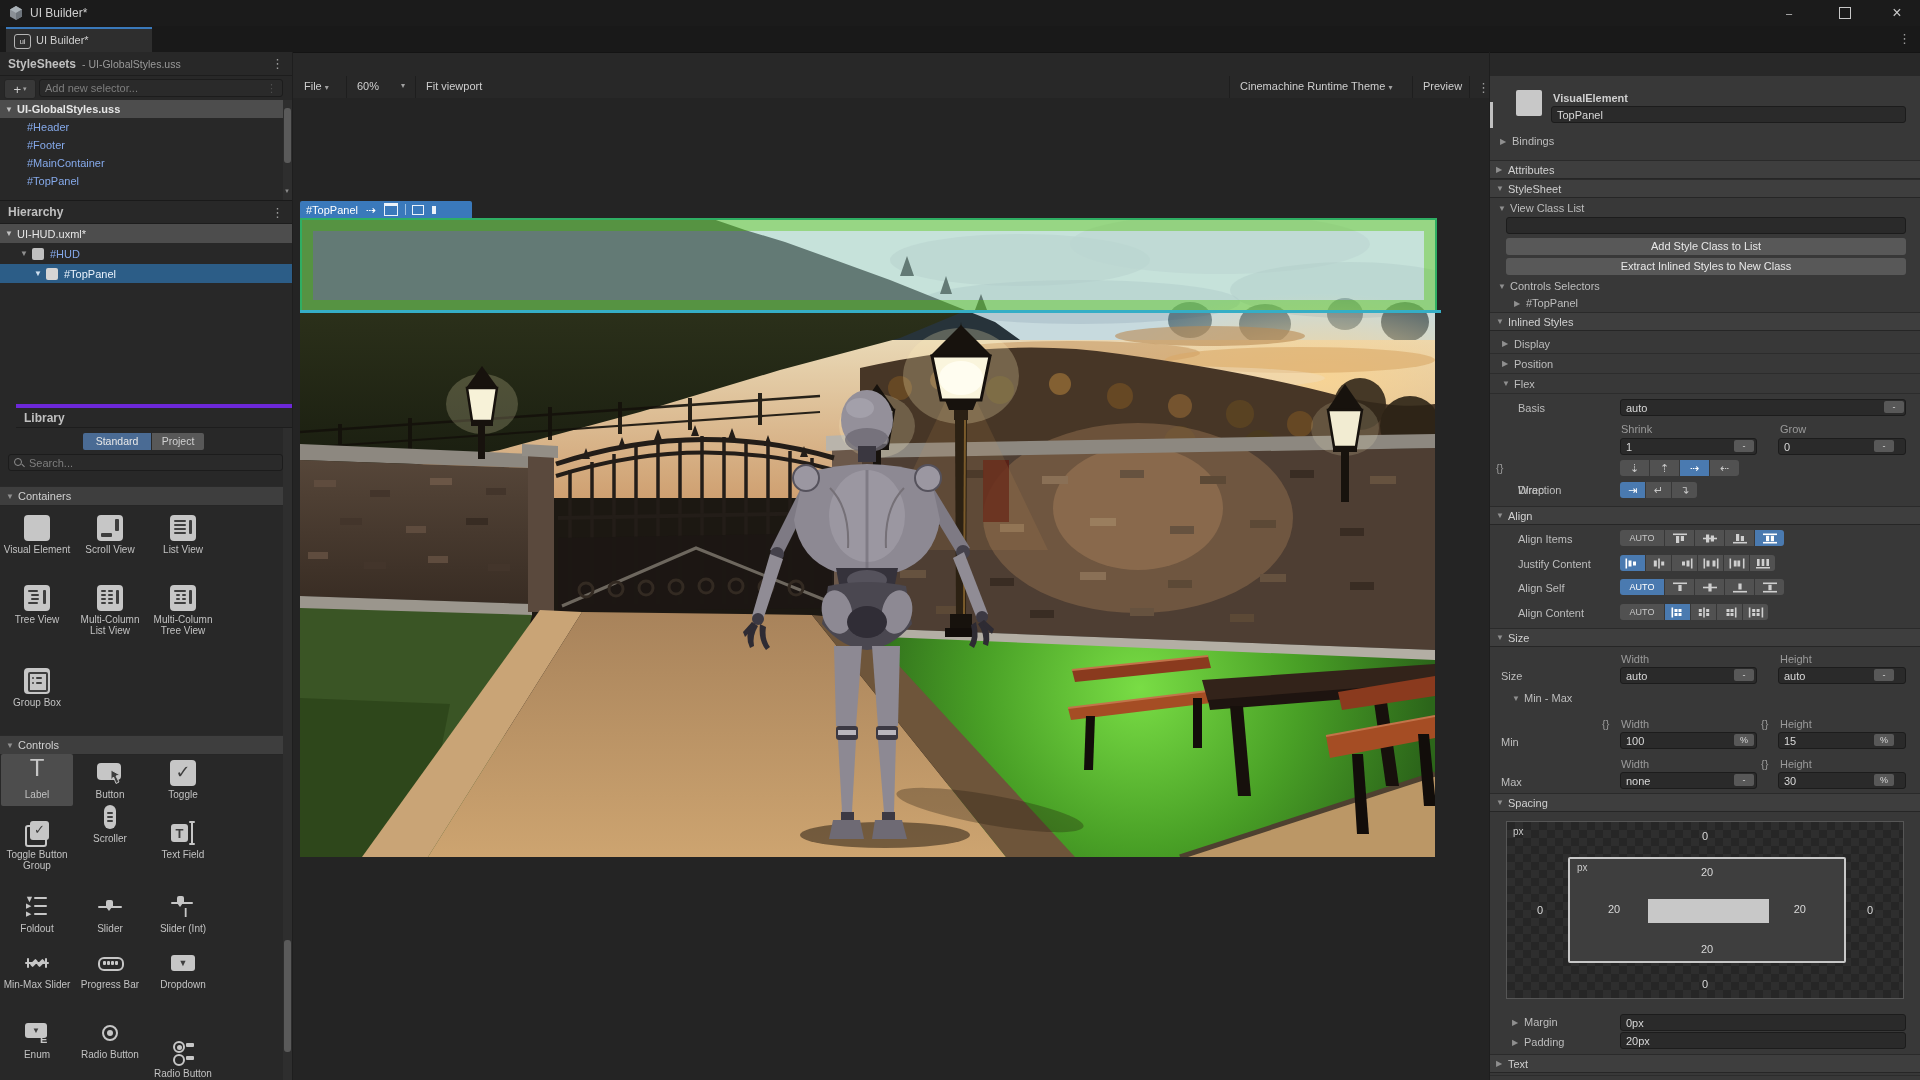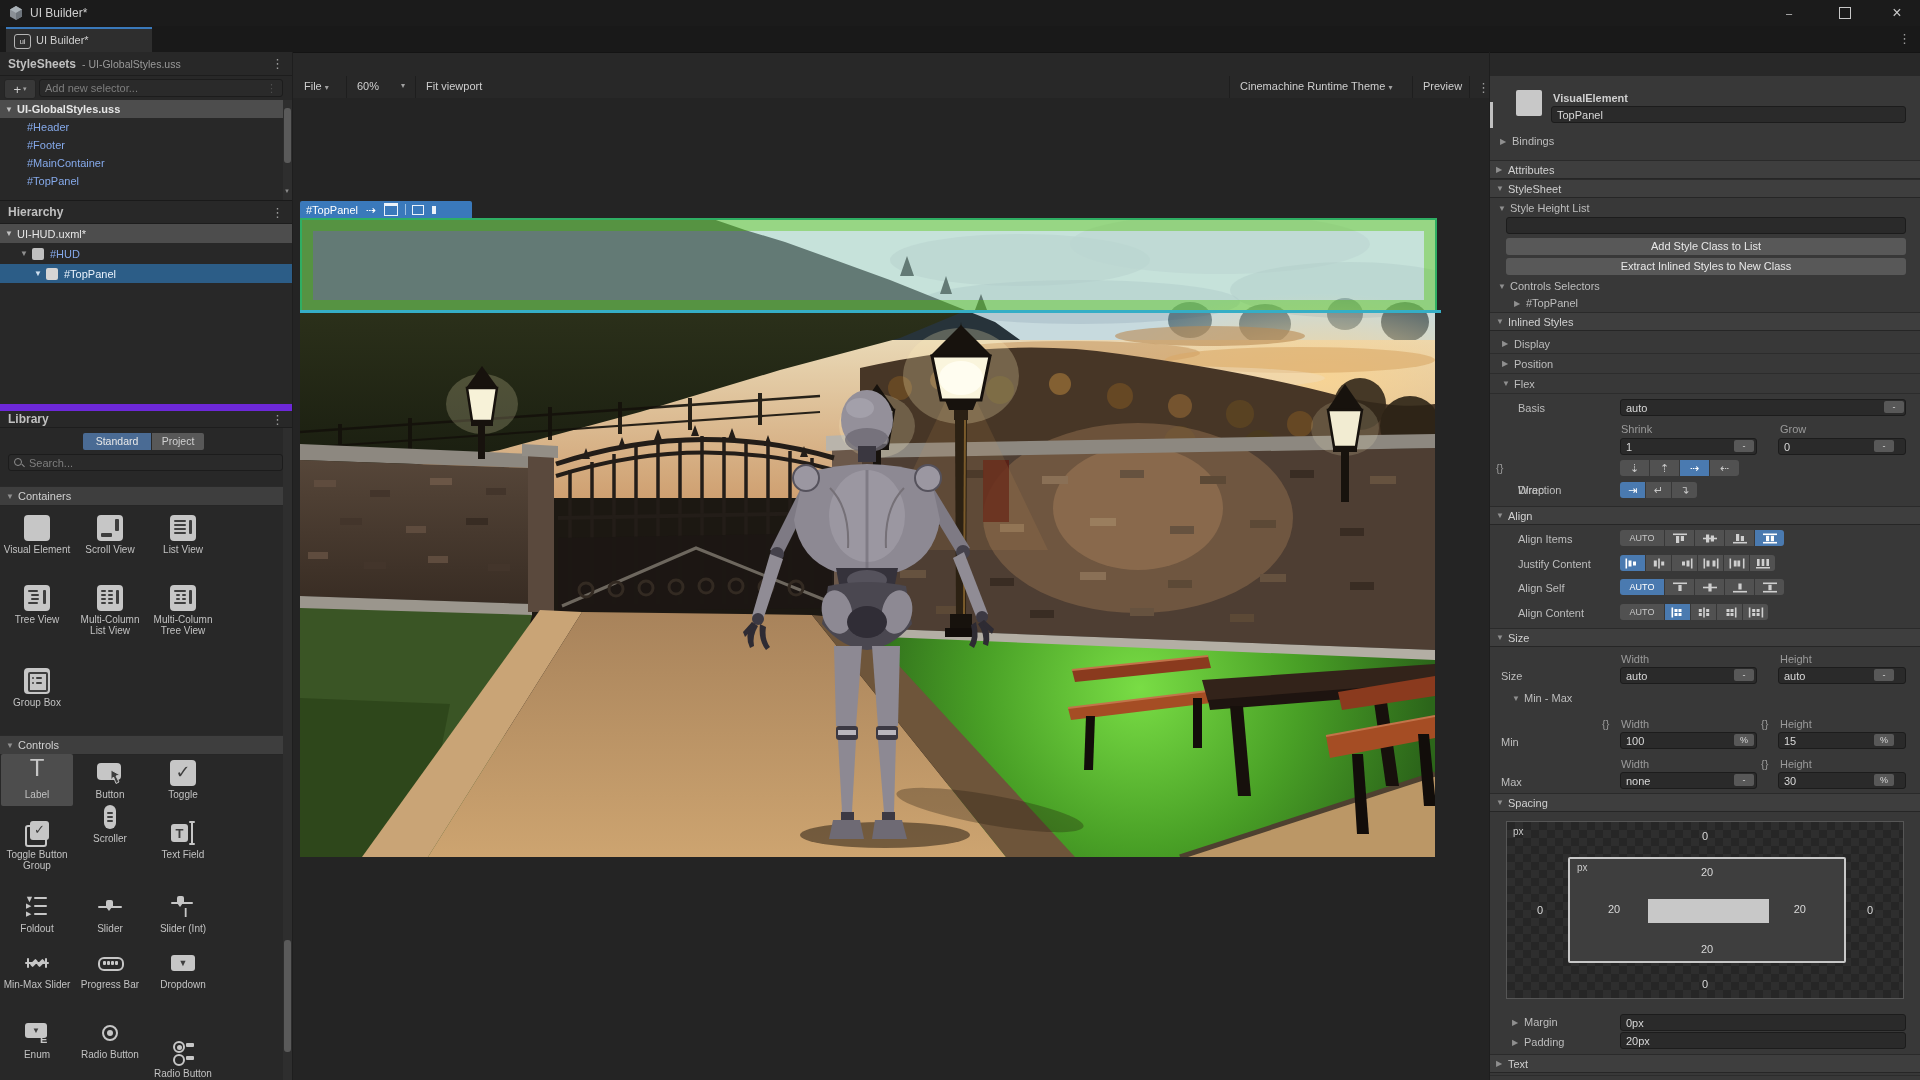--- a/index.html
+++ b/index.html
@@ -112,21 +112,21 @@
       <span style="width:12px;height:12px;background:#c0c0c0;border-radius:2px;margin-right:6px;"></span>
       <span class="blue">#HUD</span>
     </div>
     <div class="p" style="left:0;top:40px;width:292px;height:19px;background:#2c5d87;display:flex;align-items:center;">
       <span class="fold" style="margin-left:34px;color:#cfe0f0;">▼</span>
       <span style="width:12px;height:12px;background:#d5d5d5;border-radius:2px;margin-right:6px;"></span>
       <span style="color:#e8f1fb;">#TopPanel</span>
     </div>
   </div>
 
-  <div class="hdr" style="left:0;top:404px;width:292px;border-top:7px solid #6d28d9;">
+  <div class="hdr" style="left:16px;top:404px;width:292px;border-top:4px solid #6d28d9;">
     <span class="t">Library</span>
     <span class="kebab" style="margin-left:auto;">⋮</span>
   </div>
   <div class="p" style="left:0;top:428px;width:292px;height:652px;background:#282828;overflow:hidden;">
     <div class="p" style="left:83px;top:5px;width:68px;height:17px;background:#4a6b94;color:#e8e8e8;text-align:center;line-height:17px;border-radius:2px 0 0 2px;font-size:10.5px;">Standard</div>
     <div class="p" style="left:152px;top:5px;width:52px;height:17px;background:#585858;color:#d0d0d0;text-align:center;line-height:17px;border-radius:0 2px 2px 0;font-size:10.5px;">Project</div>
     <div class="fld" style="left:8px;top:26px;width:275px;height:17px;">
       <span style="position:relative;width:10px;height:10px;margin-right:5px;display:inline-block;">
         <span style="position:absolute;left:0;top:0;width:6px;height:6px;border:1.4px solid #8e8e8e;border-radius:50%;"></span>
         <span style="position:absolute;left:7px;top:7px;width:4px;height:1.4px;background:#8e8e8e;transform:rotate(45deg);"></span>
@@ -686,21 +686,21 @@
       <span class="fold">▶</span>
       <span>Attributes</span>
     </div>
     <div class="bar" style="left:0;top:103px;width:430px;height:19px;">
       <span class="fold">▼</span>
       <span>StyleSheet</span>
     </div>
 
     <div class="p" style="left:0;top:124px;width:430px;height:16px;display:flex;align-items:center;">
       <span class="fold" style="margin-left:8px;">▼</span>
-      <span class="lbl" style="position:static;">Style Height List</span>
+      <span class="lbl" style="position:static;">View Class List</span>
     </div>
     <div class="fld" style="left:16px;top:141px;width:400px;"></div>
     <div class="p" style="left:16px;top:162px;width:400px;height:17px;background:#585858;border-radius:3px;text-align:center;line-height:17px;color:#e8e8e8;"><span>Add Style Class to List</span></div>
     <div class="p" style="left:16px;top:182px;width:400px;height:17px;background:#585858;border-radius:3px;text-align:center;line-height:17px;color:#e8e8e8;"><span>Extract Inlined Styles to New Class</span></div>
 
     <div class="p" style="left:0;top:202px;width:430px;height:16px;display:flex;align-items:center;">
       <span class="fold" style="margin-left:8px;">▼</span>
       <span class="lbl" style="position:static;">Controls Selectors</span>
     </div>
     <div class="p" style="left:0;top:219px;width:430px;height:16px;display:flex;align-items:center;">

